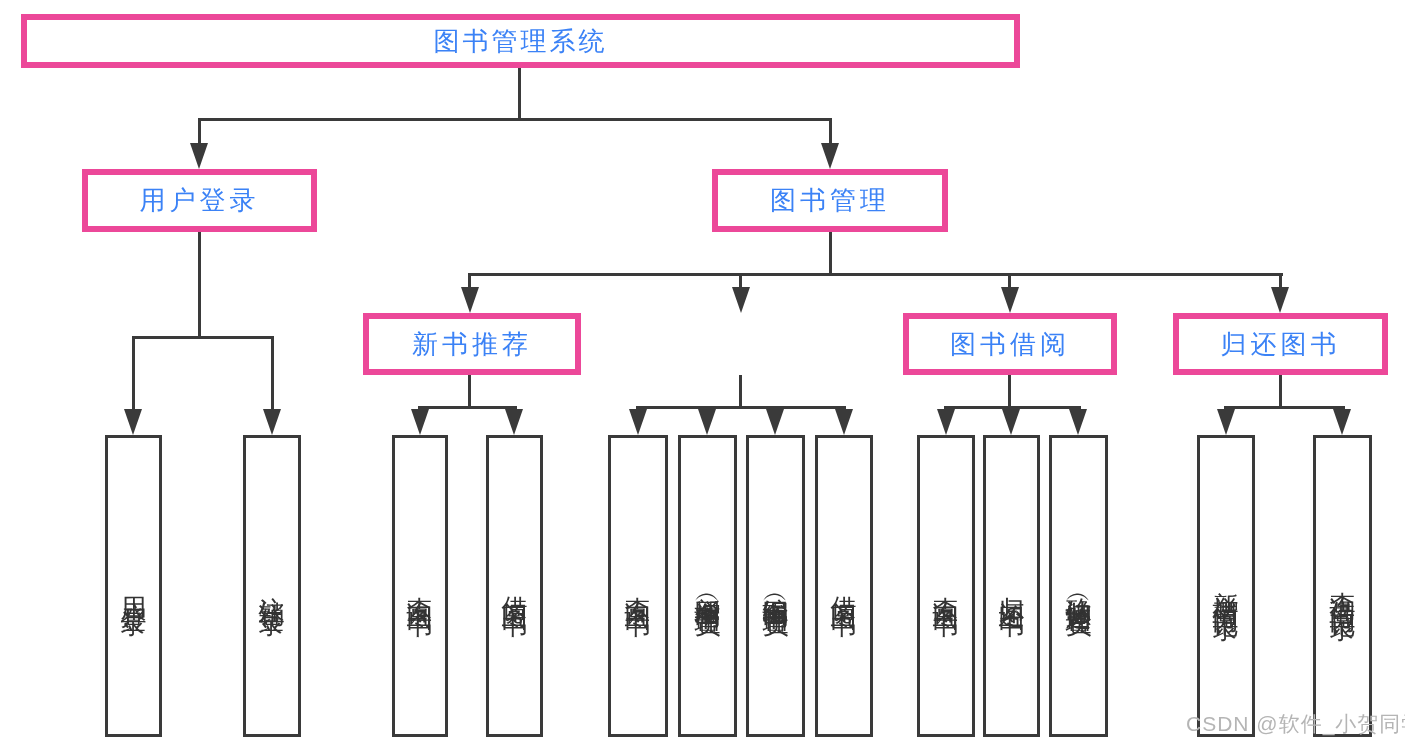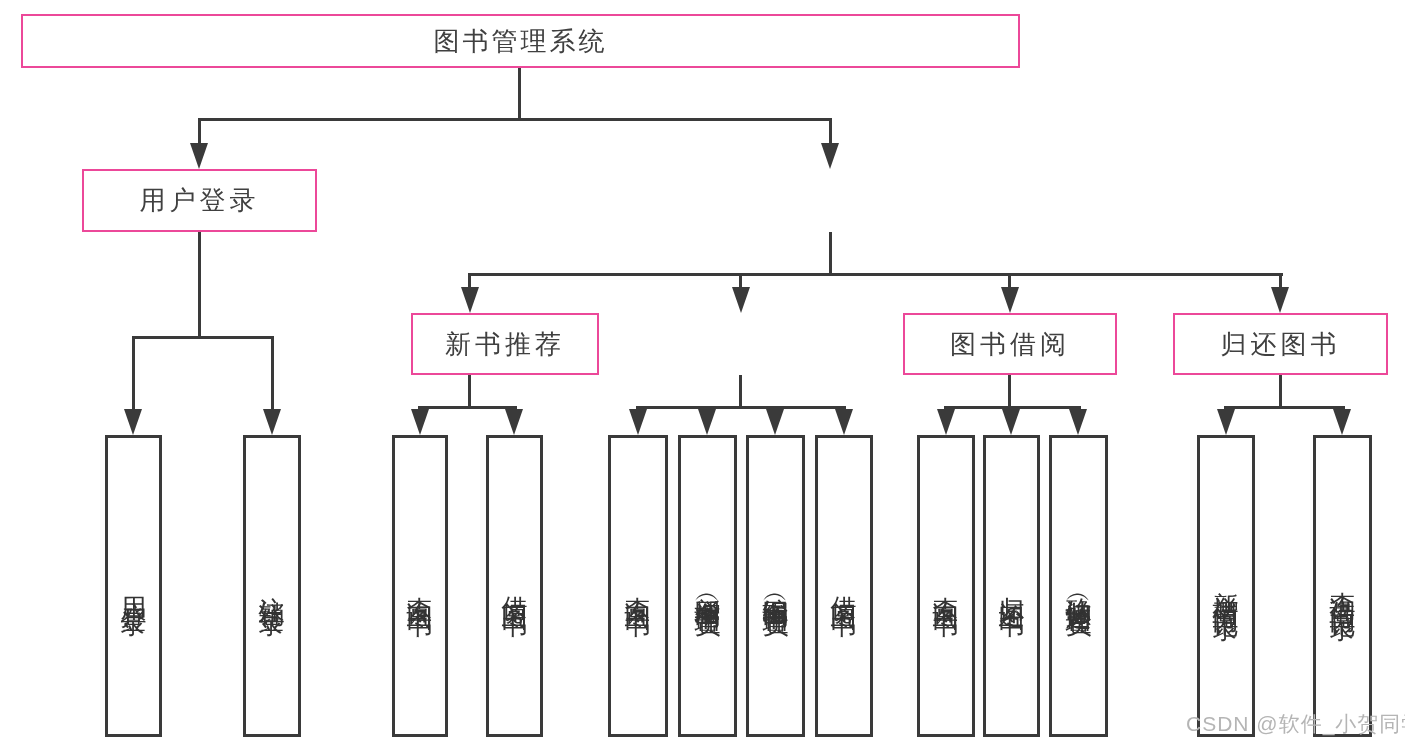--- a/index.html
+++ b/index.html
@@ -7,28 +7,28 @@
     position: relative;
     width: 1405px;
     height: 747px;
     background: #ffffff;
     font-family: "Liberation Sans", "DejaVu Sans", sans-serif;
     overflow: hidden;
   }
   .box {
     position: absolute;
     box-sizing: border-box;
-    border: 2px solid #ec4899;
+    border: 6px solid #ec4899;
     background: #ffffff;
     display: flex;
     align-items: center;
     justify-content: center;
     font-size: 26px;
     letter-spacing: 4px;
-    color: #404040;
+    color: #3b82f6;
     white-space: nowrap;
   }
   .vbox {
     position: absolute;
     top: 435px;
     height: 302px;
     box-sizing: border-box;
     border: 3px solid #3a3a3a;
     background: #ffffff;
     writing-mode: vertical-rl;
@@ -64,40 +64,41 @@
   <div class="box" style="left:21px; top:14px; width:999px; height:54px; letter-spacing:3px;">图书管理系统</div>
 
   <div class="line" style="left:518px; top:68px; width:3px; height:53px;"></div>
   <div class="line" style="left:198px; top:118px; width:634px; height:3px;"></div>
   <div class="line" style="left:198px; top:118px; width:3px; height:28px;"></div>
   <div class="line" style="left:829px; top:118px; width:3px; height:28px;"></div>
   <div class="arrow" style="left:190px; top:143px;"></div>
   <div class="arrow" style="left:821px; top:143px;"></div>
 
   <div class="box" style="left:82px; top:169px; width:235px; height:63px;">用户登录</div>
+  <div class="box" style="left:712px; top:169px; width:236px; height:63px;">图书管理</div>
 
   <div class="line" style="left:198px; top:232px; width:3px; height:107px;"></div>
   <div class="line" style="left:132px; top:336px; width:142px; height:3px;"></div>
   <div class="line" style="left:132px; top:336px; width:3px; height:75px;"></div>
   <div class="line" style="left:271px; top:336px; width:3px; height:75px;"></div>
   <div class="arrow" style="left:124px; top:409px;"></div>
   <div class="arrow" style="left:263px; top:409px;"></div>
 
   <div class="line" style="left:829px; top:232px; width:3px; height:44px;"></div>
   <div class="line" style="left:469px; top:273px; width:814px; height:3px;"></div>
   <div class="line" style="left:468px; top:273px; width:3px; height:18px;"></div>
   <div class="line" style="left:739px; top:273px; width:3px; height:18px;"></div>
   <div class="line" style="left:1008px; top:273px; width:3px; height:18px;"></div>
   <div class="line" style="left:1279px; top:273px; width:3px; height:18px;"></div>
   <div class="arrow" style="left:461px; top:287px;"></div>
   <div class="arrow" style="left:732px; top:287px;"></div>
   <div class="arrow" style="left:1001px; top:287px;"></div>
   <div class="arrow" style="left:1271px; top:287px;"></div>
 
-  <div class="box" style="left:363px; top:313px; width:188px; height:62px;margin-left:48px;">新书推荐</div>
+  <div class="box" style="left:363px; top:313px; width:218px; height:62px;">新书推荐</div>
   <div class="box" style="left:903px; top:313px; width:214px; height:62px;">图书借阅</div>
   <div class="box" style="left:1173px; top:313px; width:215px; height:62px;">归还图书</div>
 
   <div class="line" style="left:468px; top:375px; width:3px; height:34px;"></div>
   <div class="line" style="left:418px; top:406px; width:99px; height:3px;"></div>
   <div class="arrow" style="left:411px; top:409px;"></div>
   <div class="arrow" style="left:505px; top:409px;"></div>
 
   <div class="line" style="left:739px; top:375px; width:3px; height:34px;"></div>
   <div class="line" style="left:636px; top:406px; width:210px; height:3px;"></div>

